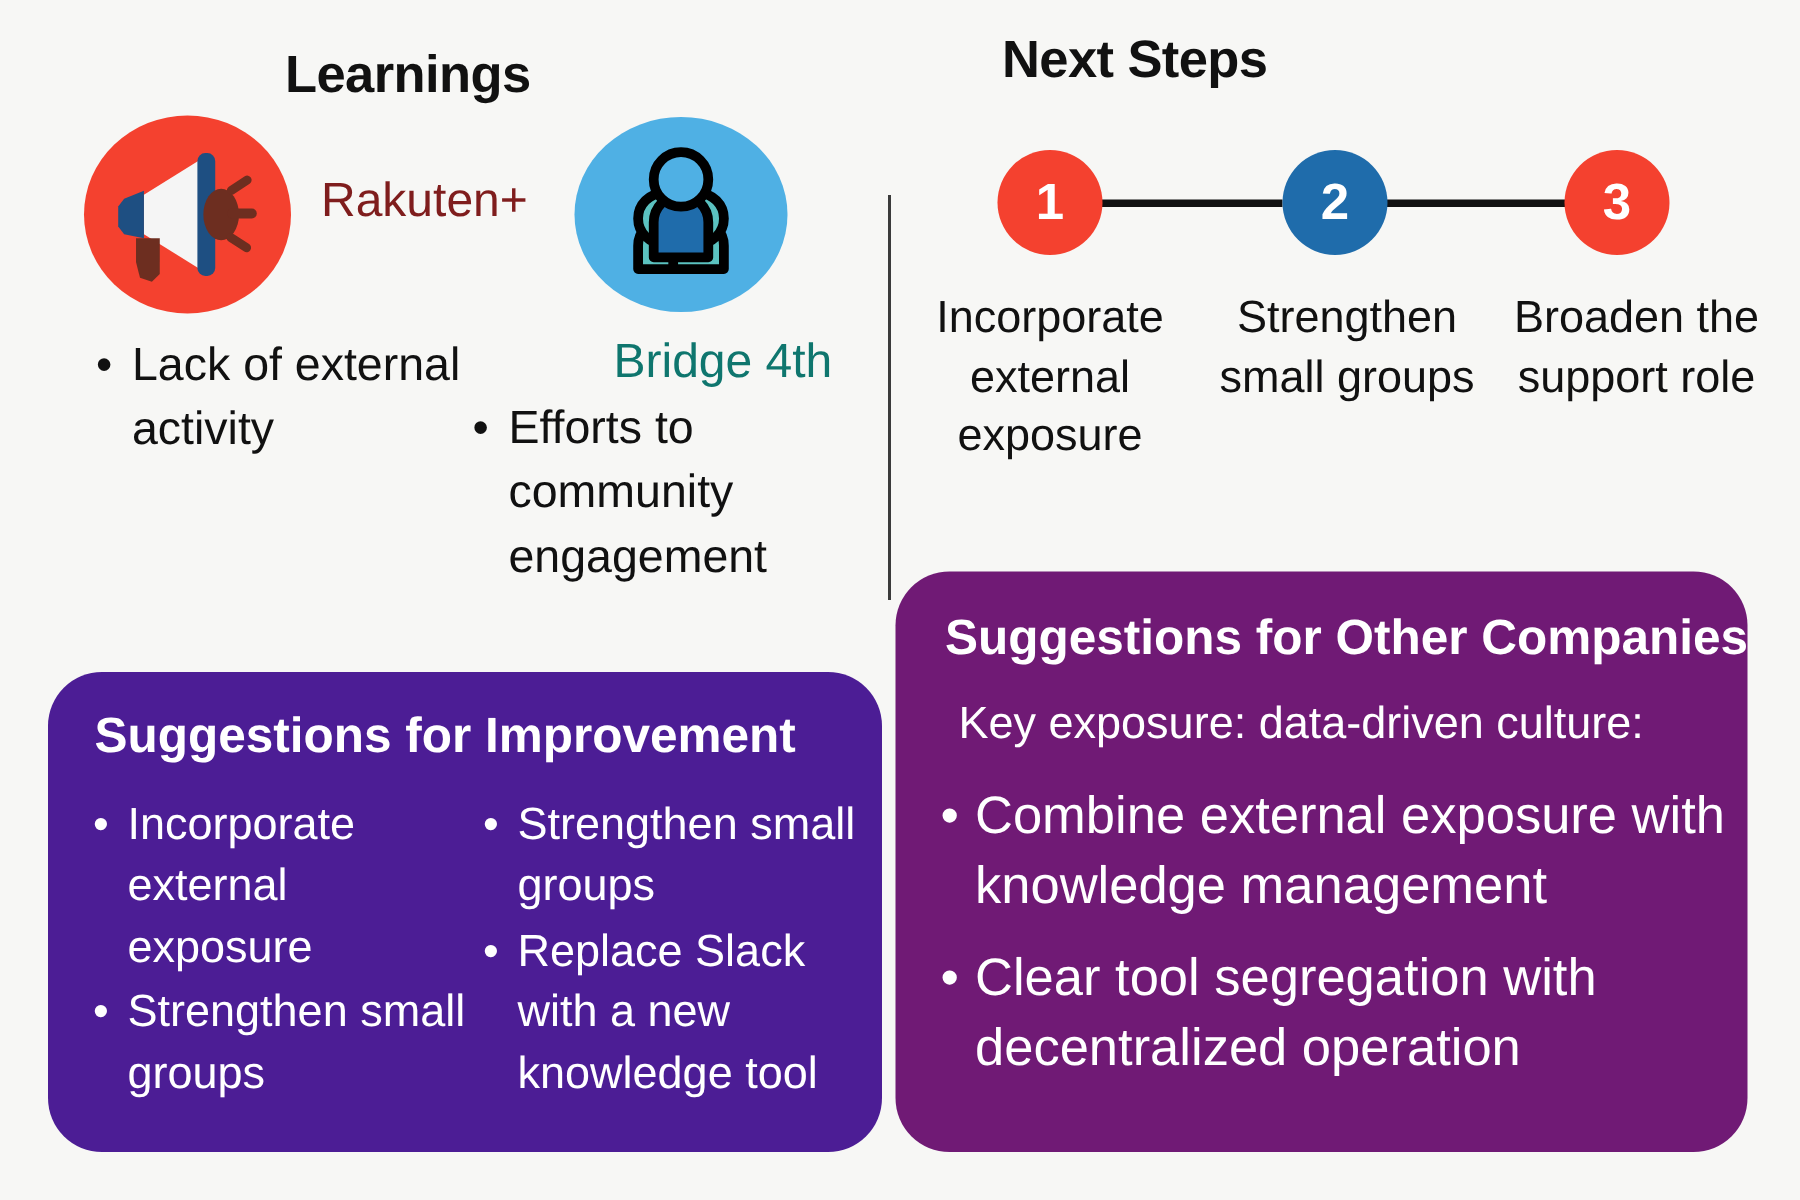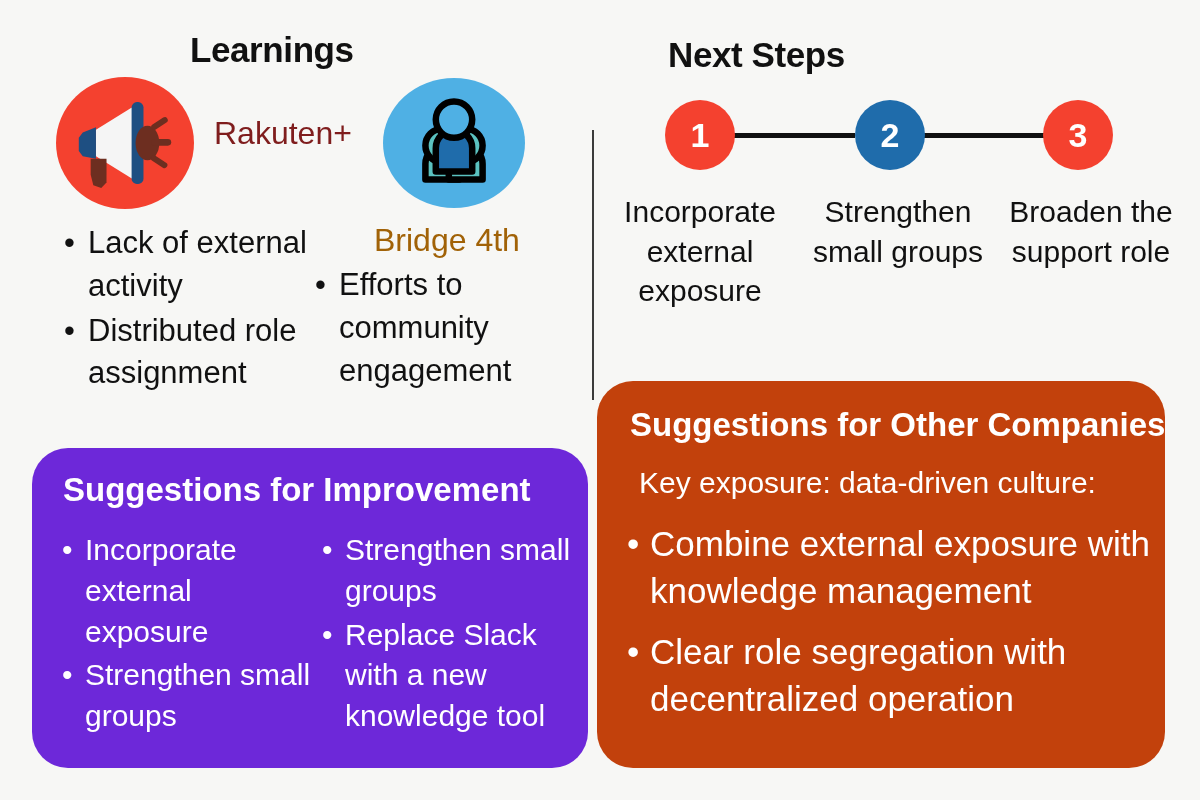--- a/index.html
+++ b/index.html
@@ -24,21 +24,21 @@
   
   .section-title {
     position: absolute;
     font-weight: bold;
     font-size: 35px;
     letter-spacing: -0.4px;
     color: #111111;
     white-space: nowrap;
   }
   #learnings-title { left: 190px; top: 30px; }
-  #next-steps-title { left: 668px; top: 35px; }
+  #next-steps-title { left: 668px; top: 20px; }
 
   
   .divider {
     position: absolute;
     left: 592px;
     top: 130px;
     width: 2px;
     height: 270px;
     background: #3b3b3b;
   }
@@ -68,22 +68,23 @@
     position: absolute;
     left: 214px;
     top: 115px;
     font-size: 32px;
     color: #7f1d1d;
     white-space: nowrap;
   }
   .column-title {
     position: absolute;
     font-size: 32px;
-    color: #a16207;
-    white-space: nowrap;
+    color: #0f766e;
+    white-space: nowrap;
+    margin-left: 35px;
   }
   #bridge-title { left: 374px; top: 222px; }
 
   
   .bullet-list {
     position: absolute;
     list-style: none;
     margin: 0;
     padding: 0;
     font-size: 31px;
@@ -147,21 +148,21 @@
   #step-label-1 { width: 196px; }
   #step-label-2 { width: 190px; }
 
   
   #improvement-panel {
     position: absolute;
     left: 32px;
     top: 448px;
     width: 556px;
     height: 320px;
-    background: #6d28d9;
+    background: #4c1d95;
     border-radius: 36px;
     color: #ffffff;
   }
   #improvement-panel .panel-title {
     position: absolute;
     left: 31px;
     top: 23px;
     font-size: 33px;
     font-weight: bold;
     white-space: nowrap;
@@ -194,21 +195,21 @@
   #improvement-col-0 { width: 262px; }
   #improvement-col-1 { width: 260px; }
 
   
   #other-companies-panel {
     position: absolute;
     left: 597px;
     top: 381px;
     width: 568px;
     height: 387px;
-    background: #c2410c;
+    background: #701a75;
     border-radius: 36px;
     color: #ffffff;
   }
   #other-companies-panel .panel-title {
     position: absolute;
     left: 33px;
     top: 25px;
     font-size: 33px;
     font-weight: bold;
     white-space: nowrap;
@@ -276,21 +277,20 @@
       <circle cx="59" cy="52" r="13" fill="#5bc2c0" stroke="#000" stroke-width="5"></circle>
       <path d="M36 72 L36 54 a14 14 0 0 1 28 0 L64 72 Z" fill="#1f6cab" stroke="#000" stroke-width="5" stroke-linejoin="round"></path>
       <circle cx="50" cy="32" r="14" fill="#4fb0e4" stroke="#000" stroke-width="5"></circle>
     </svg>
   </div>
 
   <div class="column-title" id="bridge-title">Bridge 4th</div>
 
   <ul class="bullet-list" id="learnings-bullets">
     <li>Lack of external activity</li>
-    <li>Distributed role assignment</li>
   </ul>
   <ul class="bullet-list" id="bridge-bullets">
     <li>Efforts to community engagement</li>
   </ul>
 
   <div id="timeline">
     <div class="timeline-line" id="line-1-2"></div>
     <div class="timeline-line" id="line-2-3"></div>
     <div class="step-circle" id="step-circle-1">1</div>
     <div class="step-circle" id="step-circle-2">2</div>
@@ -315,17 +315,17 @@
         <li>Replace Slack with a new knowledge tool</li>
       </ul>
     </div>
   </div>
 
   <div id="other-companies-panel">
     <div class="panel-title">Suggestions for Other Companies</div>
     <div class="panel-subtitle">Key exposure: data-driven culture:</div>
     <ul id="other-companies-bullets">
       <li>Combine external exposure with knowledge management</li>
-      <li>Clear role segregation with decentralized operation</li>
+      <li>Clear tool segregation with decentralized operation</li>
     </ul>
   </div>
 
 </div>
 
 </body></html>

